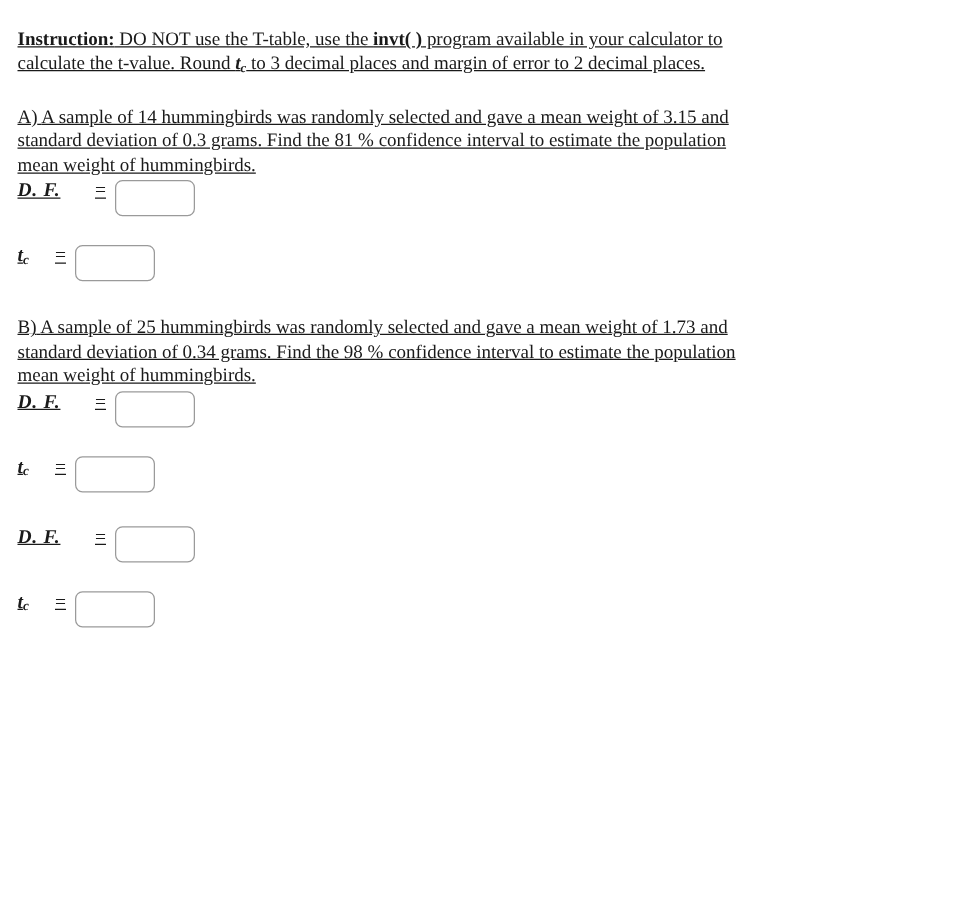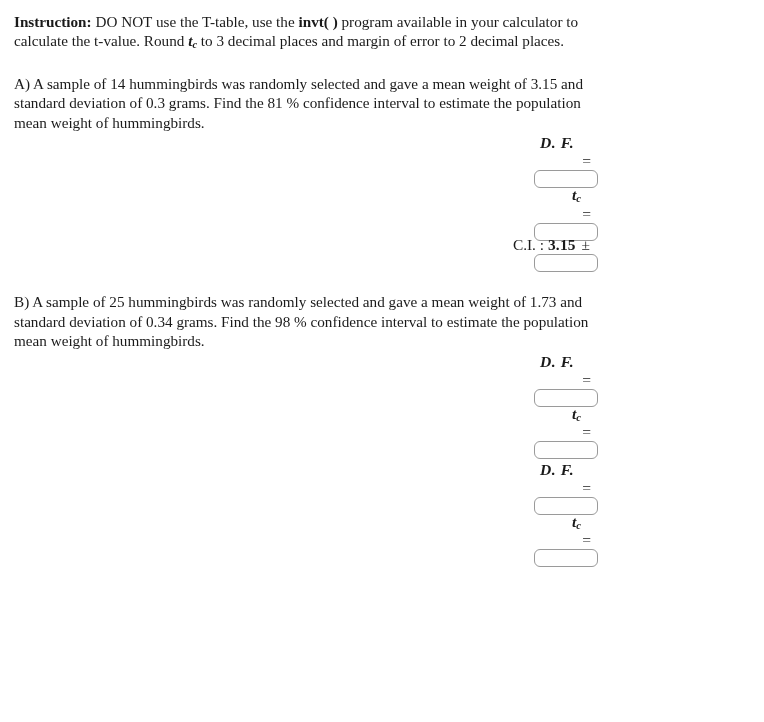--- a/index.html
+++ b/index.html
@@ -10,23 +10,24 @@
   }
   body {
     width: 764px;
     height: 722px;
     font-family: "Liberation Serif", "DejaVu Serif", serif;
     color: #1a1a1a;
     overflow: hidden;
     position: relative;
   }
   .page {
-    padding: 12px 14px 0 14px;
+    padding: 22px 14px 0 14px;
     box-sizing: border-box;
     width: 612px;
+    text-decoration: underline;
   }
 
   
   .instruction {
     font-size: 15.2px;
     line-height: 1.28;
     margin: 0 0 4px 0;
     max-width: 736px;
     text-align: left;
   }
@@ -39,24 +40,23 @@
   .problem-text {
     font-size: 15.2px;
     line-height: 1.28;
     max-width: 690px;
     margin: 0 0 2px 0;
   }
 
   
   .row {
     display: flex;
-    align-items: flex-end;
+    align-items: flex-start;
     height: 34px;
     margin-top: 2px;
-    flex-direction: column;
   }
   .row.gap-tc { margin-top: 18px; }
   .row.gap-ci { margin-top: 16px; }
 
   .lbl {
     font-size: 15.6px;
     white-space: nowrap;
     display: inline-block;
   }
   .lbl-df {
@@ -130,26 +130,20 @@
       <span class="eq">=</span>
       <input class="field" type="text" value="" style="">
     </div>
 
     <div class="row gap-tc">
       <span class="lbl lbl-tc"><span>t</span><sub>c</sub></span>
       <span class="eq">=</span>
       <input class="field" type="text" value="" style="">
     </div>
 
-    <div class="row gap-ci">
-      <span class="lbl-ci"><span>C.I. :</span>
-        <span class="num">3.15</span>
-        <span class="pm">±</span></span>
-      <input class="field" type="text" value="" style="">
-    </div>
   </div>
 
   <div class="problem">
     <p class="problem-text"><span>B)</span>
       <span>A sample of 25 hummingbirds was randomly selected and gave a mean weight of 1.73 and standard deviation of 0.34 grams. Find the 98 % confidence interval to estimate the population mean weight of hummingbirds.</span></p>
 
     <div class="row">
       <span class="lbl lbl-df">D. F.</span>
       <span class="eq">=</span>
       <input class="field" type="text" value="" style="">

